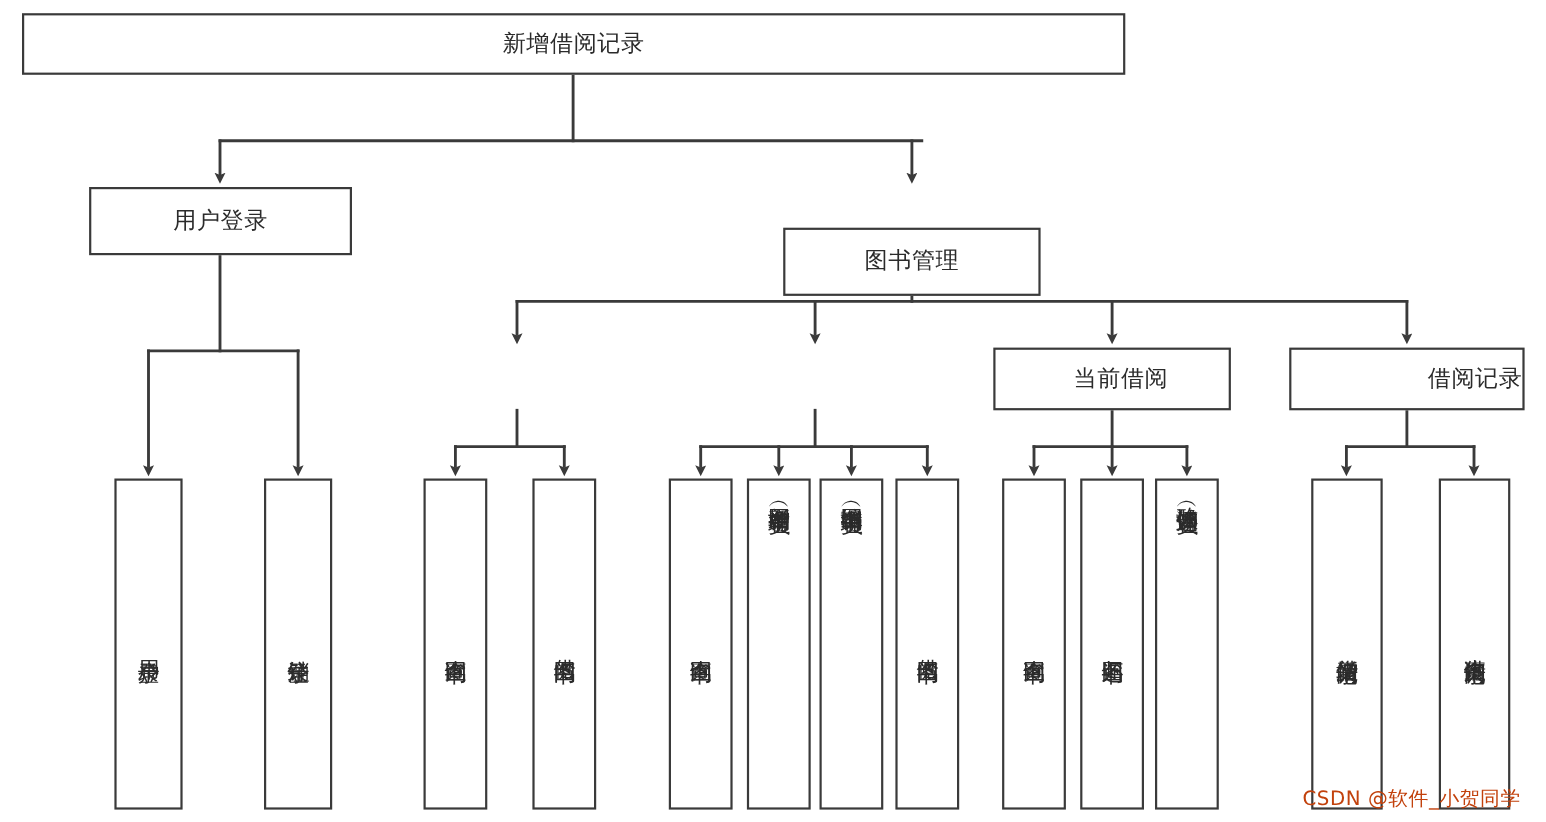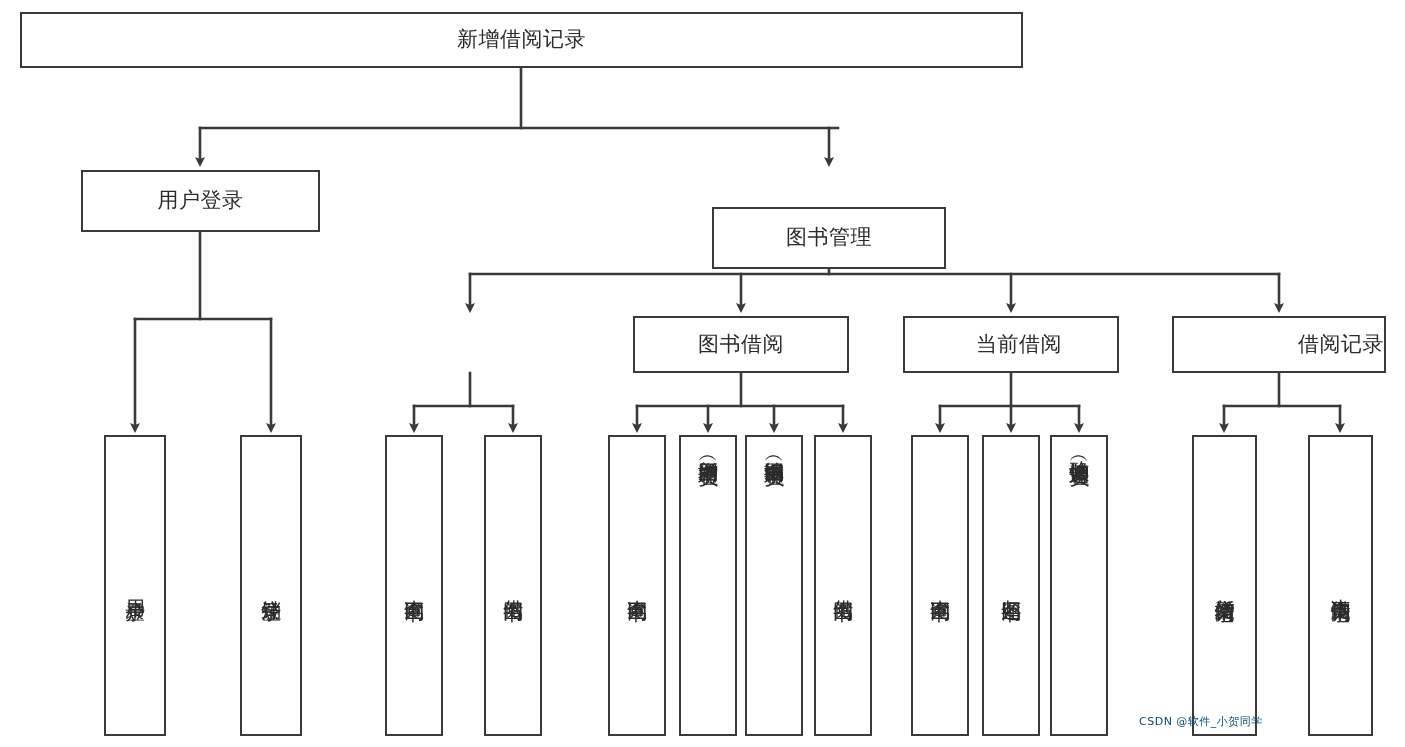--- a/index.html
+++ b/index.html
@@ -54,24 +54,24 @@
     line-height: 1.28;
     letter-spacing: 1px;
     white-space: nowrap;
   }
   .node-box.vcenter {
     align-items: center;
     padding-top: 0;
   }
   #watermark {
     position: absolute;
-    left: 1139px;
+    left: 1184px;
     top: 714px;
-    font-size: 11px;
-    color: #0c4a6e;
+    font-size: 18px;
+    color: #c2410c;
     white-space: nowrap;
     letter-spacing: 0.5px;
     pointer-events: none;
   }
 </style>
 </head>
 <body>
 
 <div id="canvas">
 
@@ -129,23 +129,20 @@
     <span class="node-label-h">新增借阅记录</span>
   </div>
 
   <div class="node-box" style="left:81px;top:170px;width:239px;height:62px;">
     <span class="node-label-h">用户登录</span>
   </div>
   <div class="node-box" style="left:712px;top:170px;width:234px;height:62px;margin-top:37px;">
     <span class="node-label-h">图书管理</span>
   </div>
 
-  <div class="node-box" style="left:633px;top:316px;width:216px;height:57px;">
-    <span class="node-label-h">图书借阅</span>
-  </div>
   <div class="node-box" style="left:903px;top:316px;width:216px;height:57px;padding-left:16px;">
     <span class="node-label-h">当前借阅</span>
   </div>
   <div class="node-box" style="left:1172px;top:316px;width:214px;height:57px;justify-content:flex-end;">
     <span class="node-label-h">借阅记录</span>
   </div>
 
   <div class="node-box vertical vcenter" style="left:104px;top:435px;width:62px;height:301px;">
     <span class="node-label-v">用户登录</span>
   </div>

